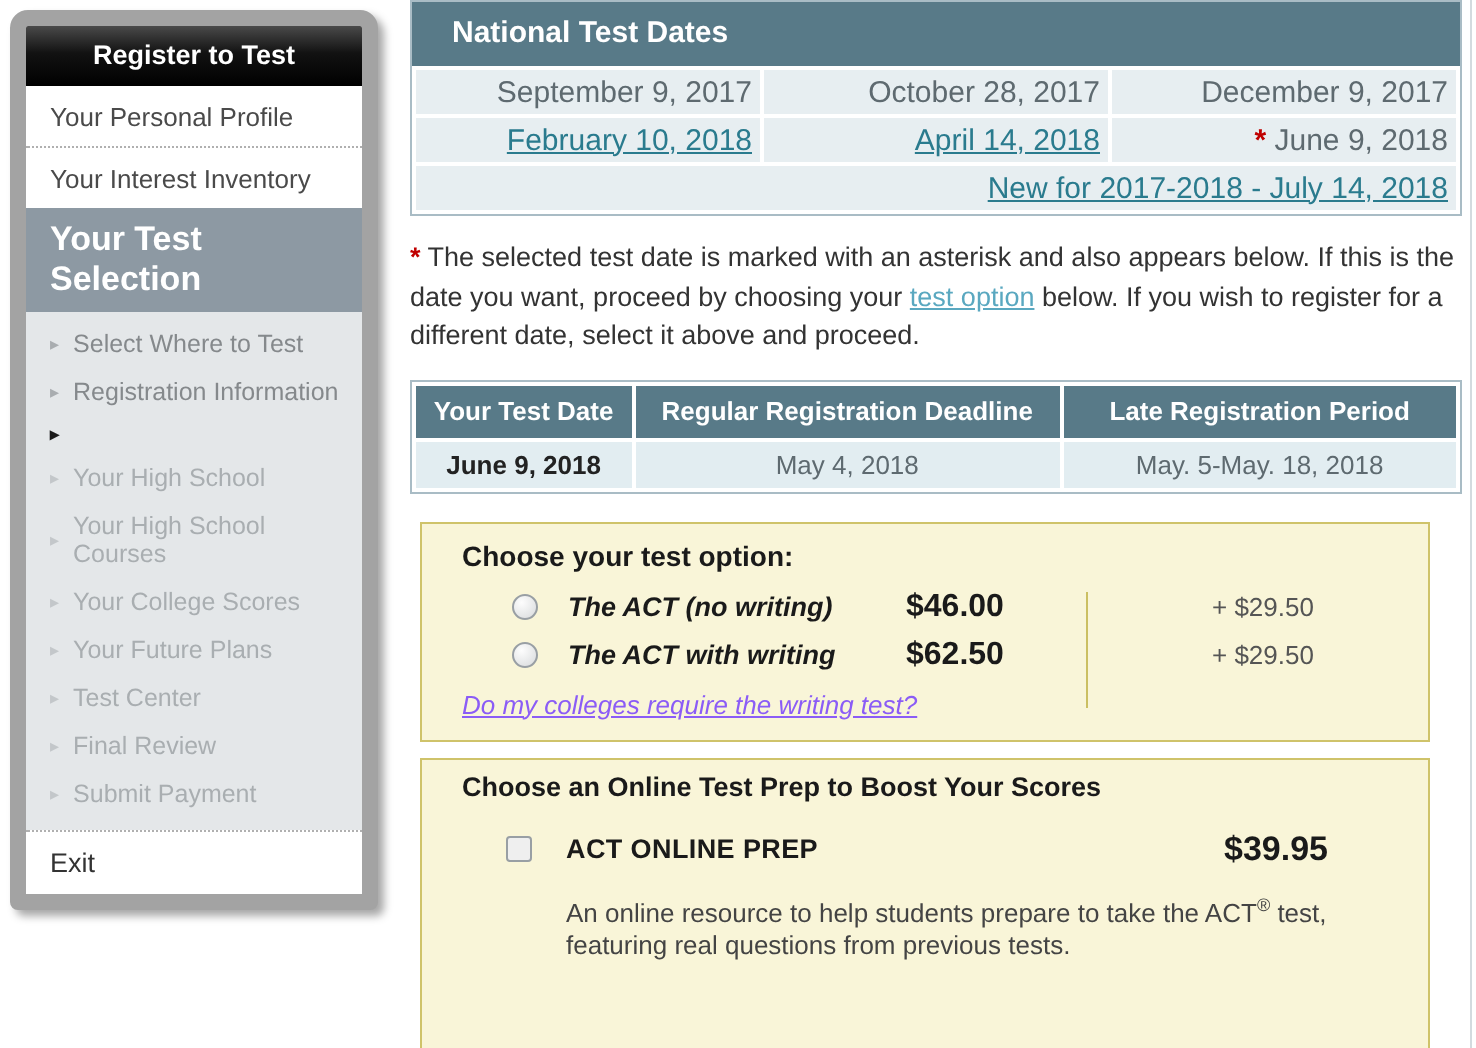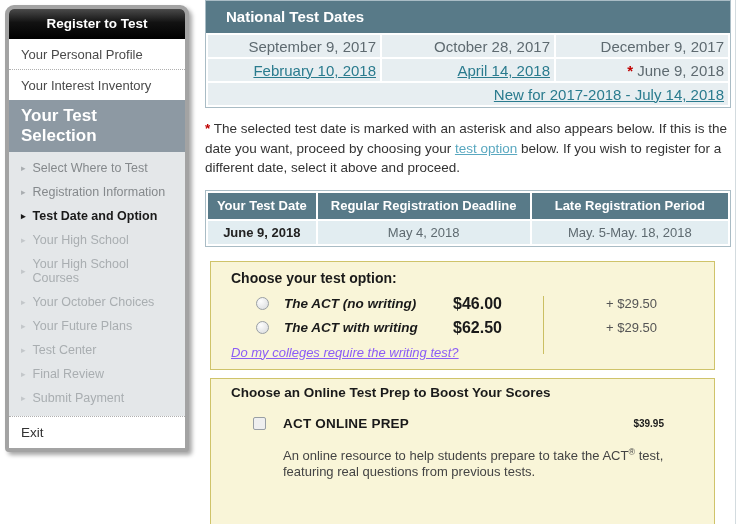--- a/index.html
+++ b/index.html
@@ -4,21 +4,21 @@
 <style>
   * { margin:0; padding:0; box-sizing:border-box; }
   html,body { width:738px; height:524px; overflow:hidden; background:#fff;
     font-family:"Liberation Sans", sans-serif; }
   .page { position:relative; width:738px; height:524px; }
   .right-edge { position:absolute; top:0; right:2px; width:1px; height:100%;
     background:#d3dbdf; }
 
   
   .sidebar { position:absolute; left:5px; top:5px; width:184px;
-    border:4px solid #a3a3a3; border-radius:9px 9px 4px 4px; background:#fff;
+    border:8px solid #a3a3a3; border-radius:9px 9px 4px 4px; background:#fff;
     box-shadow:3px 3px 4px rgba(0,0,0,0.35); overflow:hidden; }
   .sb-header { background:linear-gradient(#4a4a4a, #121212 45%, #000);
     color:#fff; font-weight:bold; font-size:13.5px; text-align:center;
     padding:7px 6px 8px; }
   .sb-item { padding:8px 12px 7px; font-size:13px; color:#4a4a4a; background:#fff;
     cursor:pointer; }
   .sb-dotted { border-top:1px dotted #b0b0b0; }
   .sb-section { background:#8d99a3; color:#fff; font-weight:bold;
     font-size:17px; padding:6px 12px; }
   .sb-sub-list { background:#e4e7e9; padding:4px 0 6px; }
@@ -78,21 +78,21 @@
   .ybox-link { display:inline-block; margin:5px 0 1px 20px; font-size:13px;
     font-style:italic; color:#8b5cf6; text-decoration:underline; cursor:pointer; }
 
   .ybox.prep { margin-top:8px; height:148px; padding-top:6px; }
   .prep-heading { font-size:13.5px; }
   .product-row { display:flex; align-items:center; height:18px; margin-top:14px; }
   .checkbox { margin-left:42px; width:13px; height:13px; border:1px solid #999fa4;
     border-radius:2px; background:#efefef; flex:0 0 13px; cursor:pointer; }
   .prod-label { margin-left:17px; font-size:13.5px; font-weight:bold;
     color:#1a1a1a; letter-spacing:0.2px; }
-  .prod-price { margin-left:auto; margin-right:50px; font-size:10px;
+  .prod-price { margin-left:auto; margin-right:50px; font-size:17px;
     font-weight:bold; color:#1a1a1a; }
   .prep-desc { margin:11px 0 0 72px; font-size:13px; color:#444;
     line-height:16.5px; }
   .prep-desc sup { font-size:9px; }
 </style>
 </head>
 <body>
 
 <div class="page">
   <div class="right-edge"></div>
@@ -109,33 +109,32 @@
       <div class="sb-sub done">
         <span class="sb-arrow">▸</span>
         <span>Select Where to Test</span>
       </div>
       <div class="sb-sub done">
         <span class="sb-arrow">▸</span>
         <span>Registration Information</span>
       </div>
       <div class="sb-sub active">
         <span class="sb-arrow">▸</span>
-        <span>Test Date and Option</span>
       </div>
       <div class="sb-sub future">
         <span class="sb-arrow">▸</span>
         <span>Your High School</span>
       </div>
       <div class="sb-sub future">
         <span class="sb-arrow">▸</span>
         <span>Your High School Courses</span>
       </div>
       <div class="sb-sub future">
         <span class="sb-arrow">▸</span>
-        <span>Your October Choices</span>
+        <span>Your College Scores</span>
       </div>
       <div class="sb-sub future">
         <span class="sb-arrow">▸</span>
         <span>Your Future Plans</span>
       </div>
       <div class="sb-sub future">
         <span class="sb-arrow">▸</span>
         <span>Test Center</span>
       </div>
       <div class="sb-sub future">

